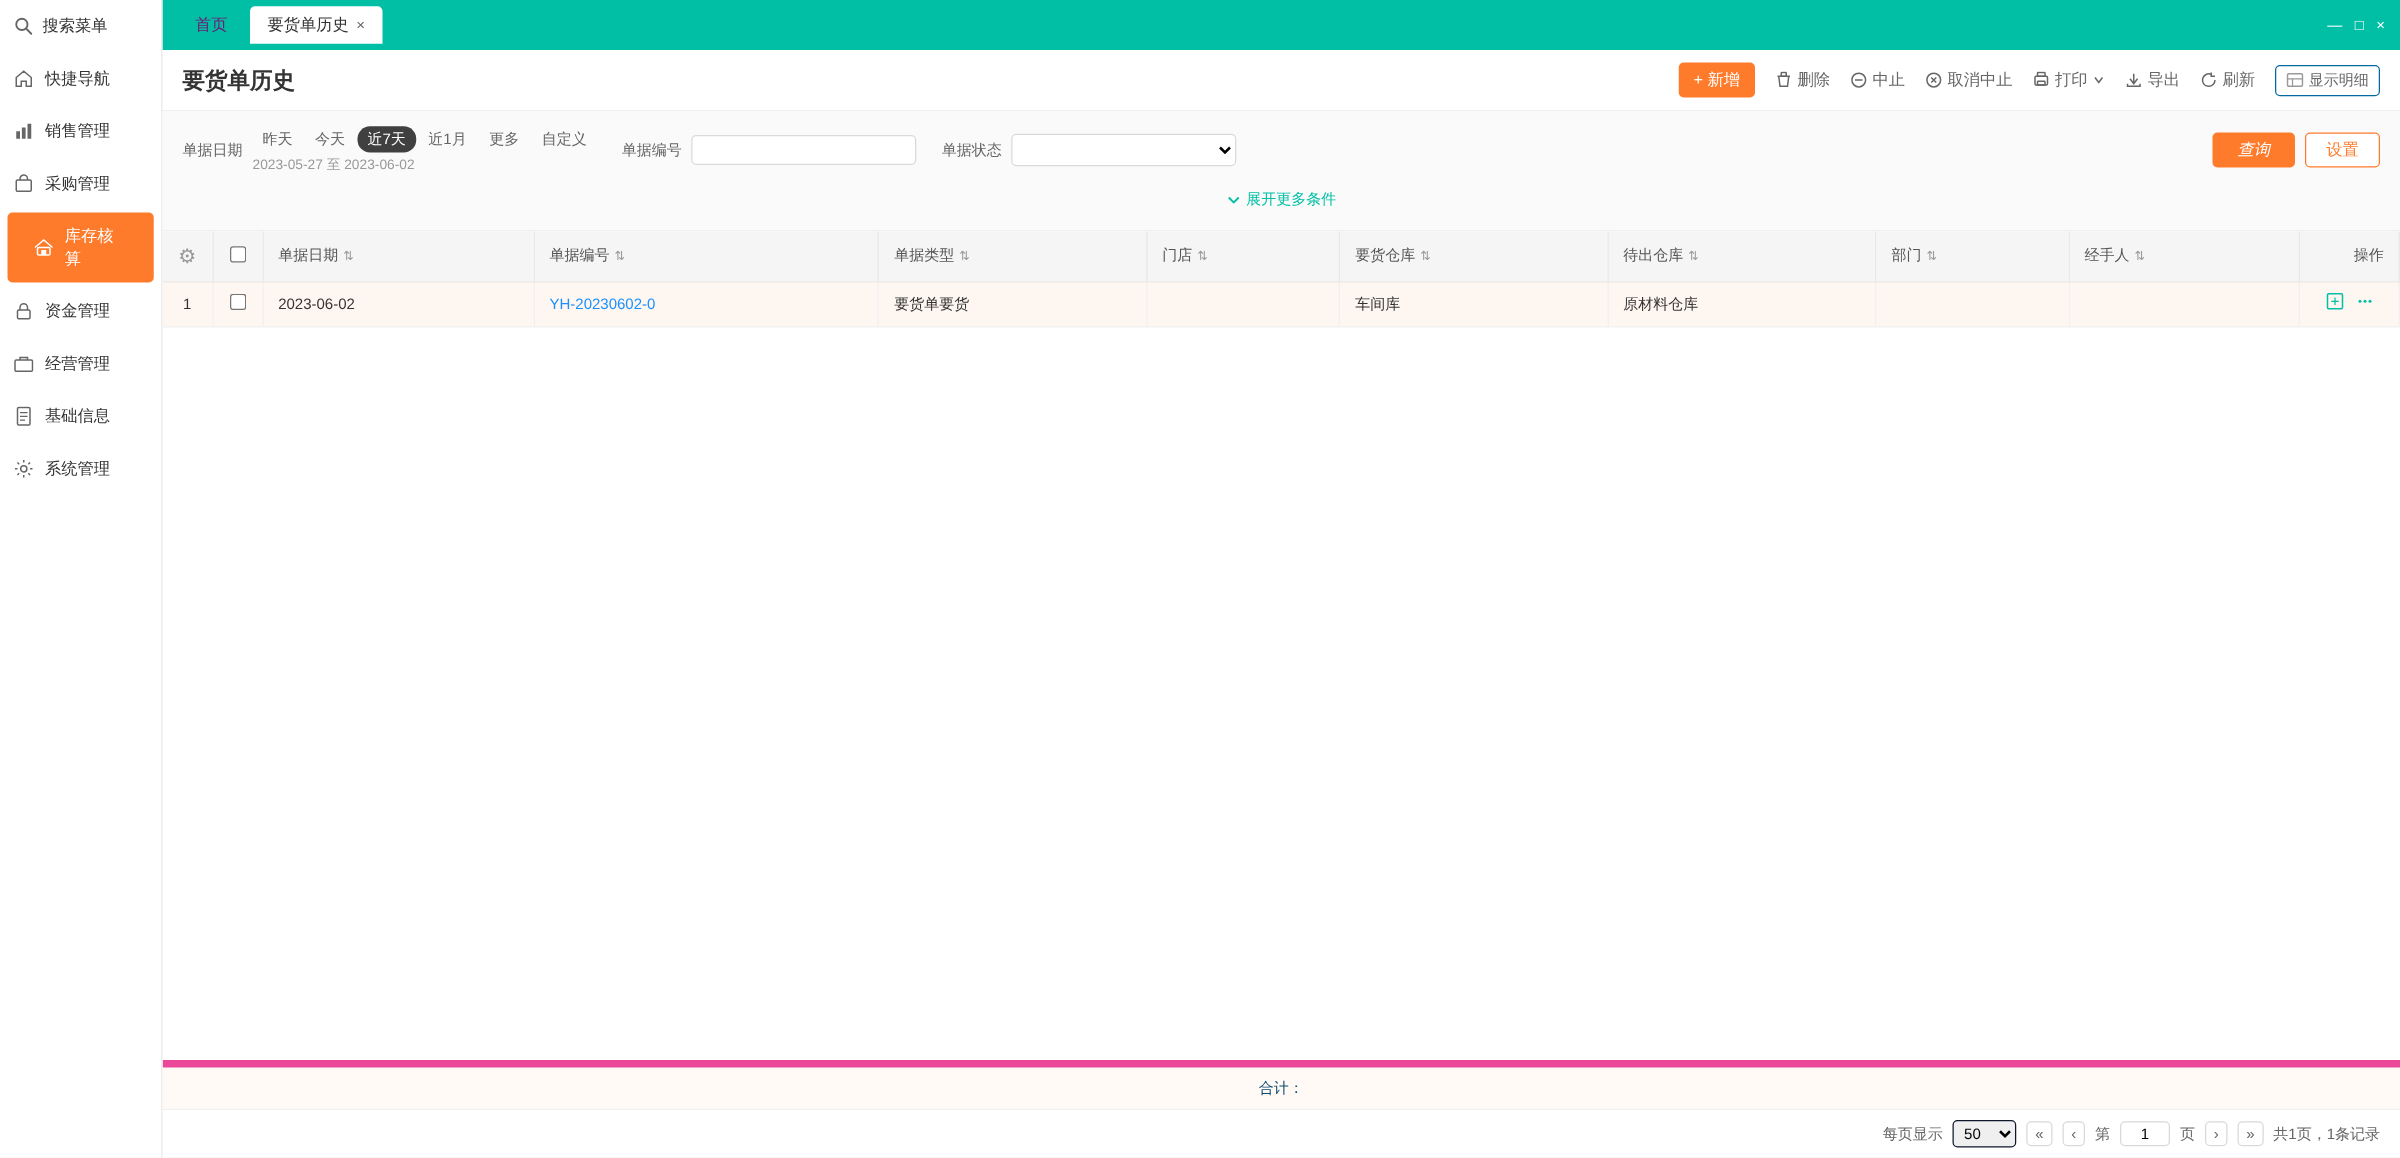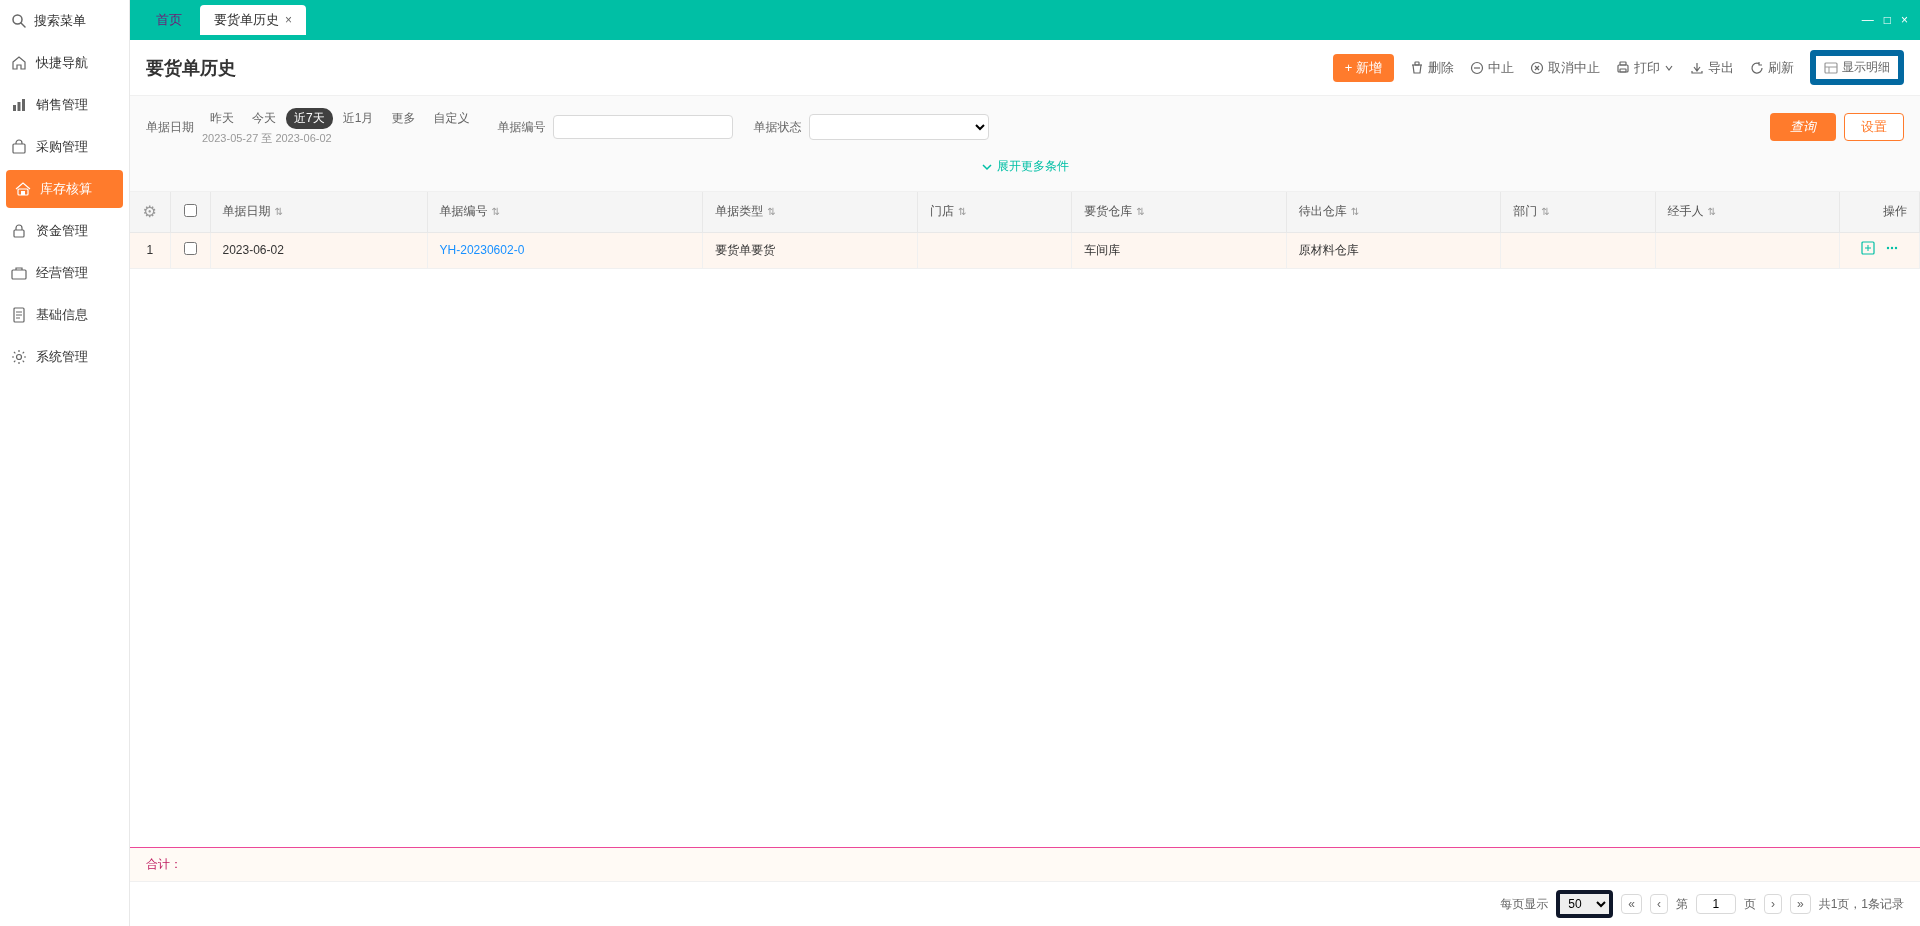--- a/index.html
+++ b/index.html
@@ -31,21 +31,21 @@
       gap: 8px;
       cursor: pointer;
       color: #333;
       font-size: 13px;
     }
     .sidebar-item.active {
       background: #ff7b2c;
       color: #fff;
       border-radius: 4px;
       margin: 2px 6px;
-      padding: 10px 8px;
+      padding: 10px 20px;
     }
     .sidebar-icon { width: 18px; height: 18px; display: inline-flex; align-items: center; justify-content: center; }
 
     
     .main {
       flex: 1;
       display: flex;
       flex-direction: column;
       height: 926px;
       overflow: hidden;
@@ -265,40 +265,41 @@
       gap: 8px;
     }
     .action-icon {
       cursor: pointer;
       color: #00bfa5;
       font-size: 16px;
     }
 
     
     .table-footer {
-      border-top: 1px solid #ec4899;
+      border-top: 6px solid #ec4899;
       padding: 8px 16px;
       background: #fffaf5;
-      color: #be185d;
-      font-size: 12px;
+      color: #0c4a6e;
+      font-size: 12px;
+      text-align: center;
     }
 
     
     .pagination {
       display: flex;
       align-items: center;
       justify-content: flex-end;
       padding: 8px 16px;
       border-top: 1px solid #f0f0f0;
       gap: 8px;
       font-size: 12px;
       color: #666;
     }
     .page-size-select {
-      border: 4px solid #0f172a;
+      border: 1px solid #0f172a;
       border-radius: 4px;
       padding: 2px 4px;
       font-size: 12px;
     }
     .page-btn {
       cursor: pointer;
       padding: 2px 6px;
       border: 1px solid #d9d9d9;
       border-radius: 4px;
       background: #fff;
@@ -325,21 +326,21 @@
       font-size: 16px;
     }
 
     .display-detail-btn {
       display: flex;
       align-items: center;
       gap: 4px;
       cursor: pointer;
       color: #666;
       font-size: 12px;
-      border: 6px solid #0369a1;
+      border: 1px solid #0369a1;
       padding: 3px 8px;
       border-radius: 4px;
     }
   </style>
 </head>
 <body>
 
 <div class="sidebar">
   <div class="sidebar-search">
     <span class="sidebar-icon">

